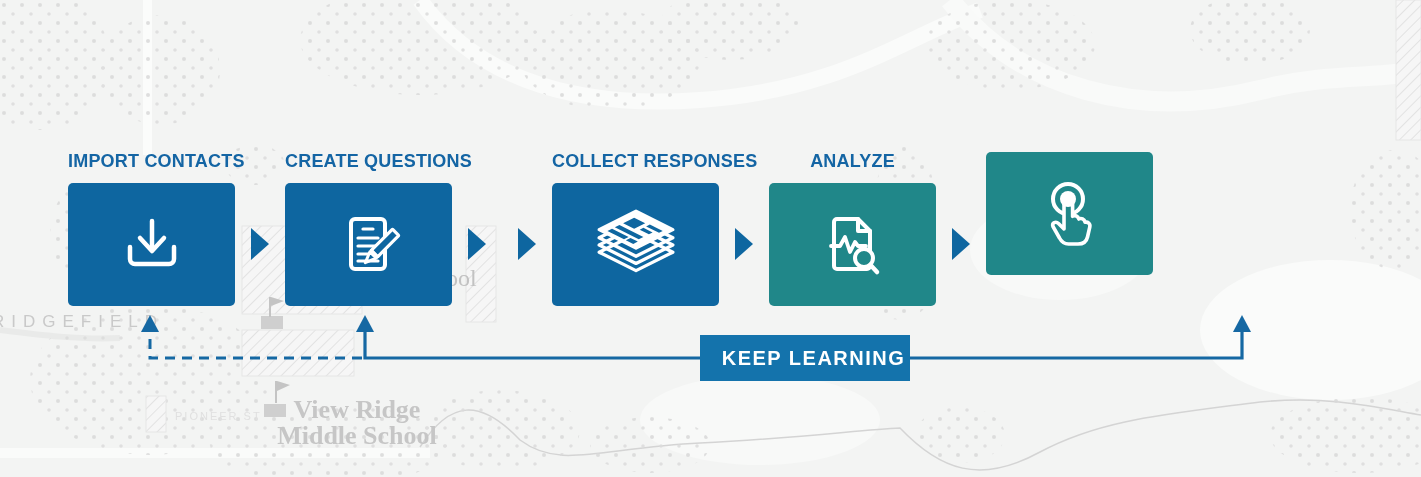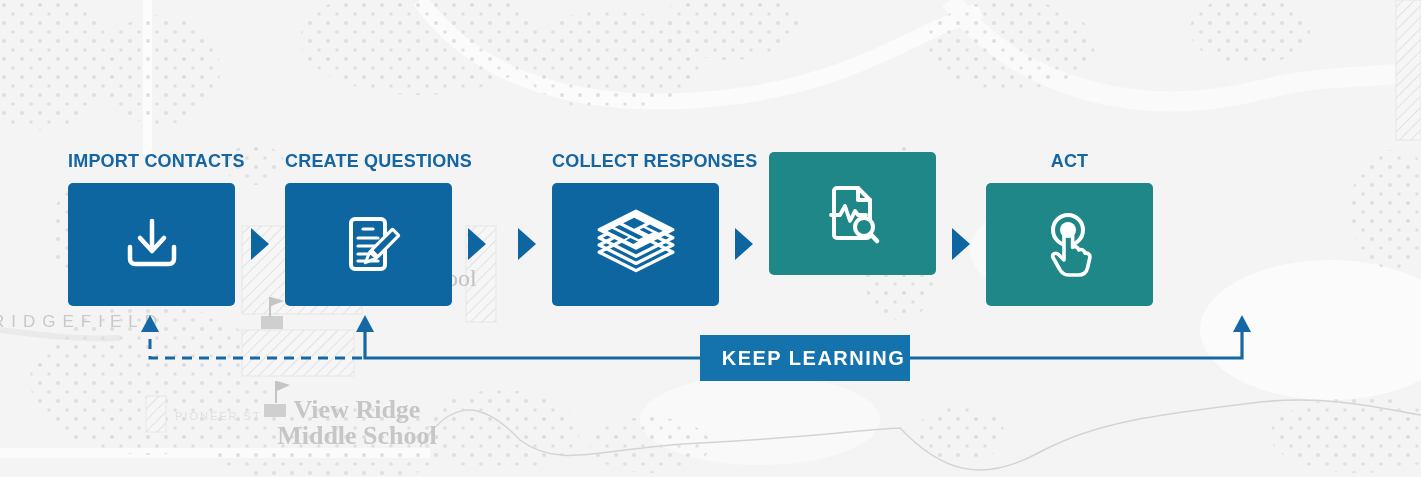--- a/index.html
+++ b/index.html
@@ -182,37 +182,37 @@
         </g>
       </svg>
     </div>
   </div>
 
   <div class="chev-cell">
     <div class="chevron"></div>
   </div>
 
   <div class="step">
+    <div class="step-label">ANALYZE</div>
     <div class="step-box teal">
       <svg class="icon" width="70" height="70" viewBox="0 0 70 70" fill="none" stroke="var(--icon_white)" stroke-width="4" stroke-linecap="round" stroke-linejoin="round">
         <path d="M16,12 a3,3 0 0 1 3,-3 H40 L52,21 V56 a3,3 0 0 1 -3,3 H19 a3,3 0 0 1 -3,-3 Z"></path>
         <path d="M40,9 V21 H52"></path>
         <path d="M13,36 H22 L27,27 L32,42 L37,32 L40,36 H48" stroke-width="3.8"></path>
         <circle cx="46" cy="48" r="9" fill="var(--box_teal)"></circle>
         <path d="M52.5,55 L59,62" stroke-width="4.5"></path>
       </svg>
     </div>
   </div>
 
   <div class="chev-cell">
     <div class="chevron"></div>
   </div>
 
   <div class="step">
-    <div class="step-label">ACT</div>
     <div class="step-box teal">
       <svg class="icon" width="70" height="72" viewBox="0 0 70 72" fill="none" stroke="var(--icon_white)" stroke-width="3.6" stroke-linecap="round" stroke-linejoin="round">
         <circle cx="33" cy="21" r="15" stroke-width="4"></circle>
         <path d="M29,22 V51 L23.5,45.5 C21,43 16.5,44.5 18,48.5 L24.5,60 C26.5,63.8 29.5,66 33.5,66 H43 C48,66 51.5,63.5 52.5,59 L54.8,49 C55.6,45.4 52.8,43.6 50,44.2 C49.4,41 46.2,39.8 43.8,41 C43.2,38 40,36.9 37.6,38.3 V22 Z" fill="var(--box_teal)"></path>
         <circle cx="33" cy="21" r="8" fill="var(--icon_white)" stroke="none"></circle>
       </svg>
     </div>
   </div>
 
 </div>

